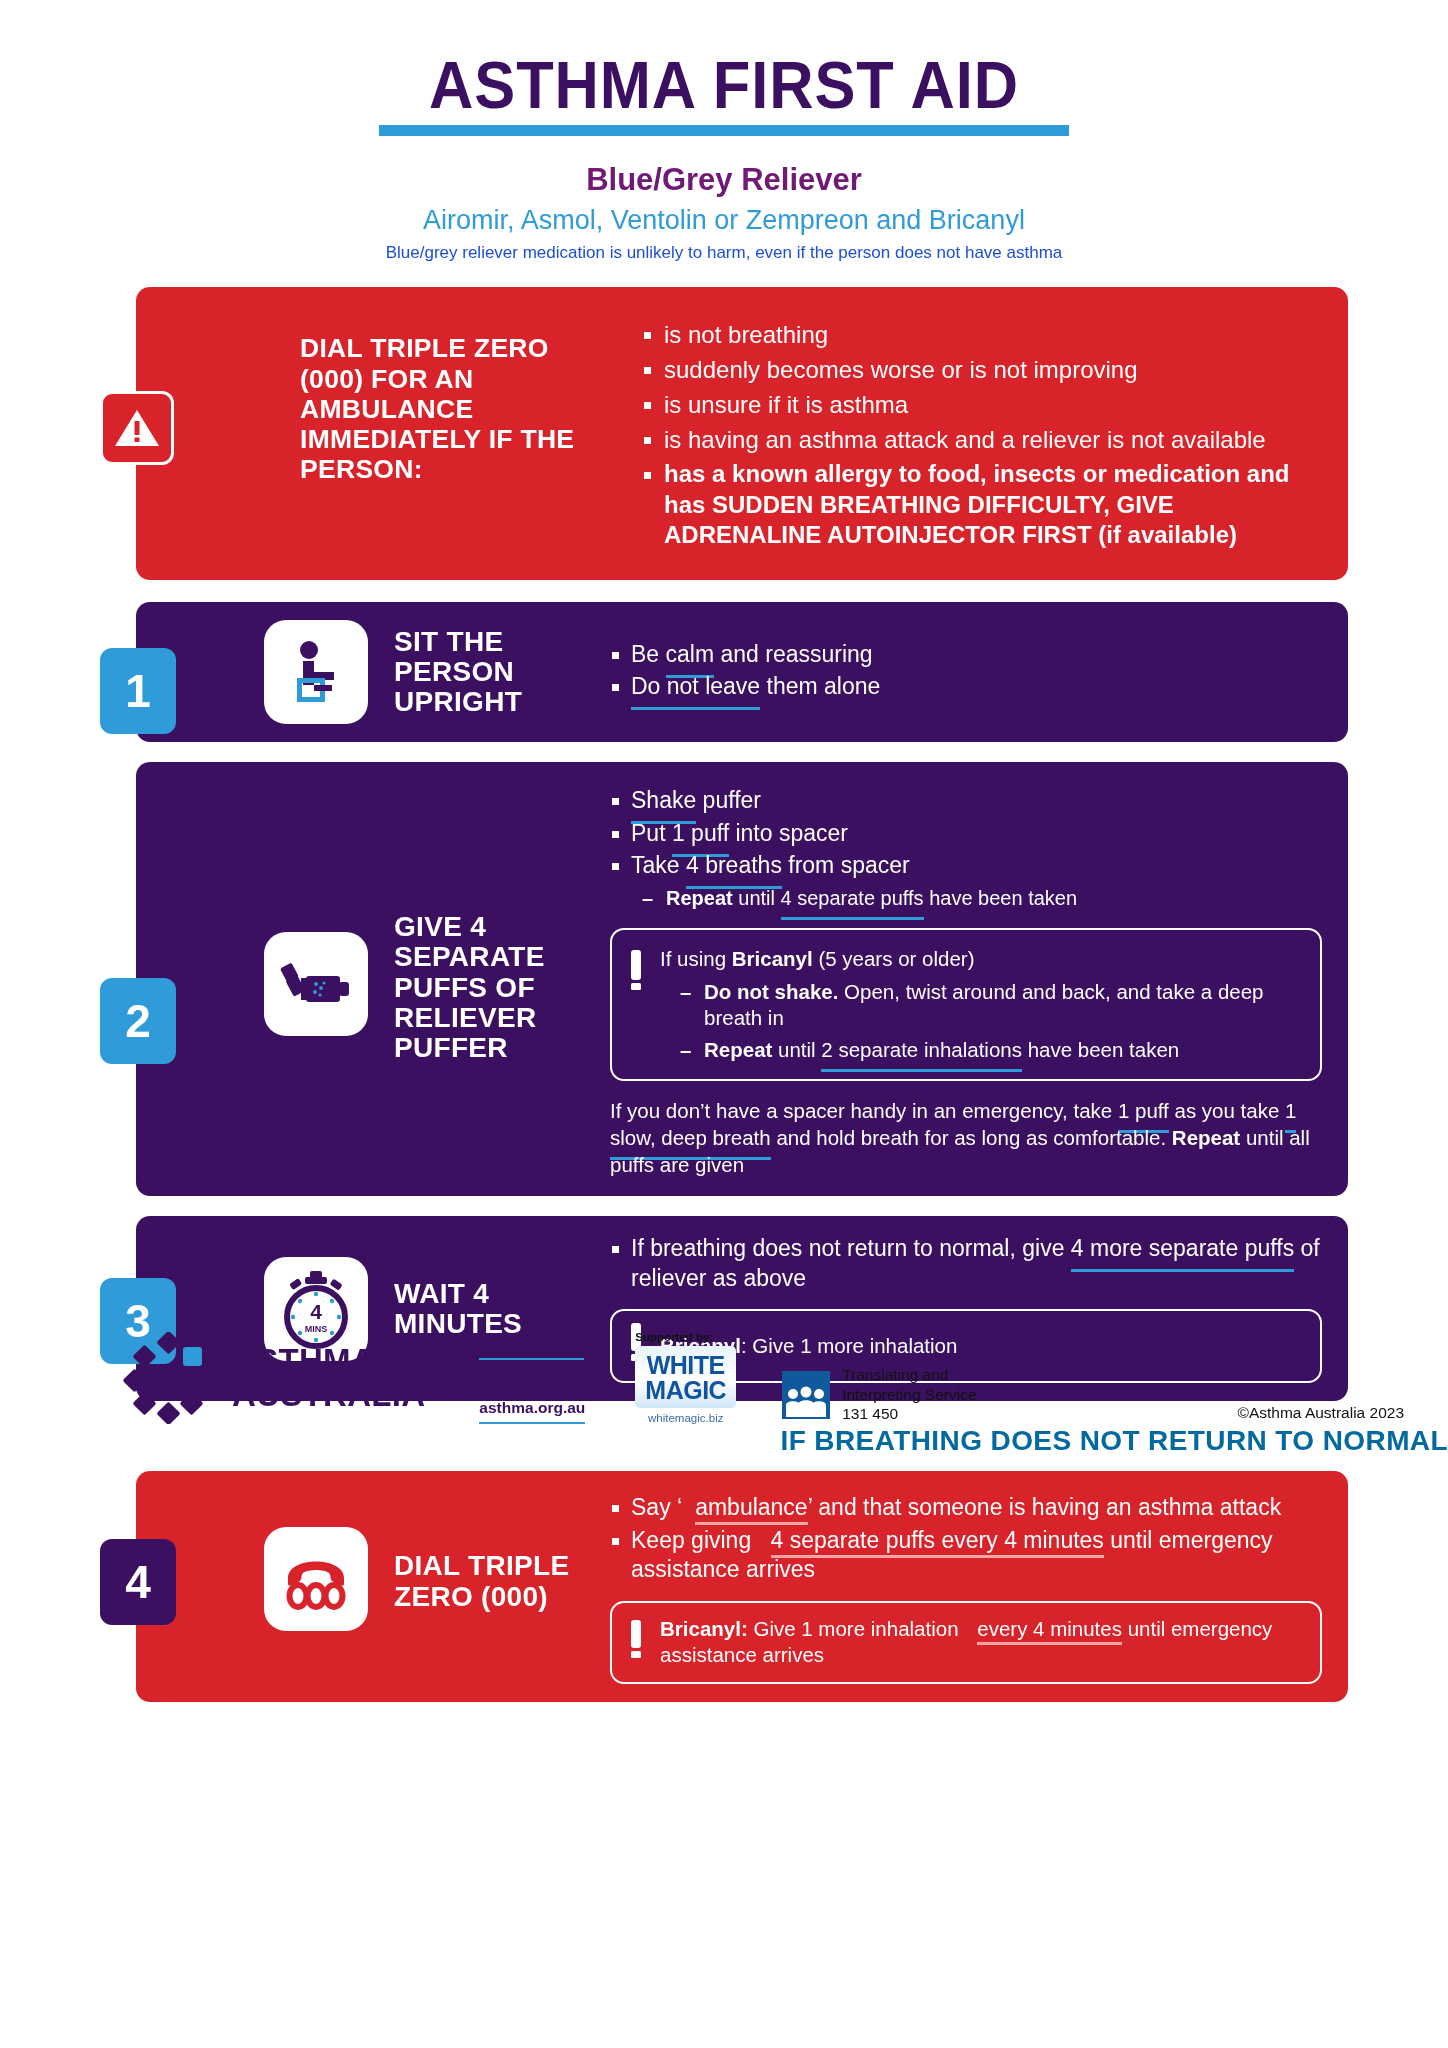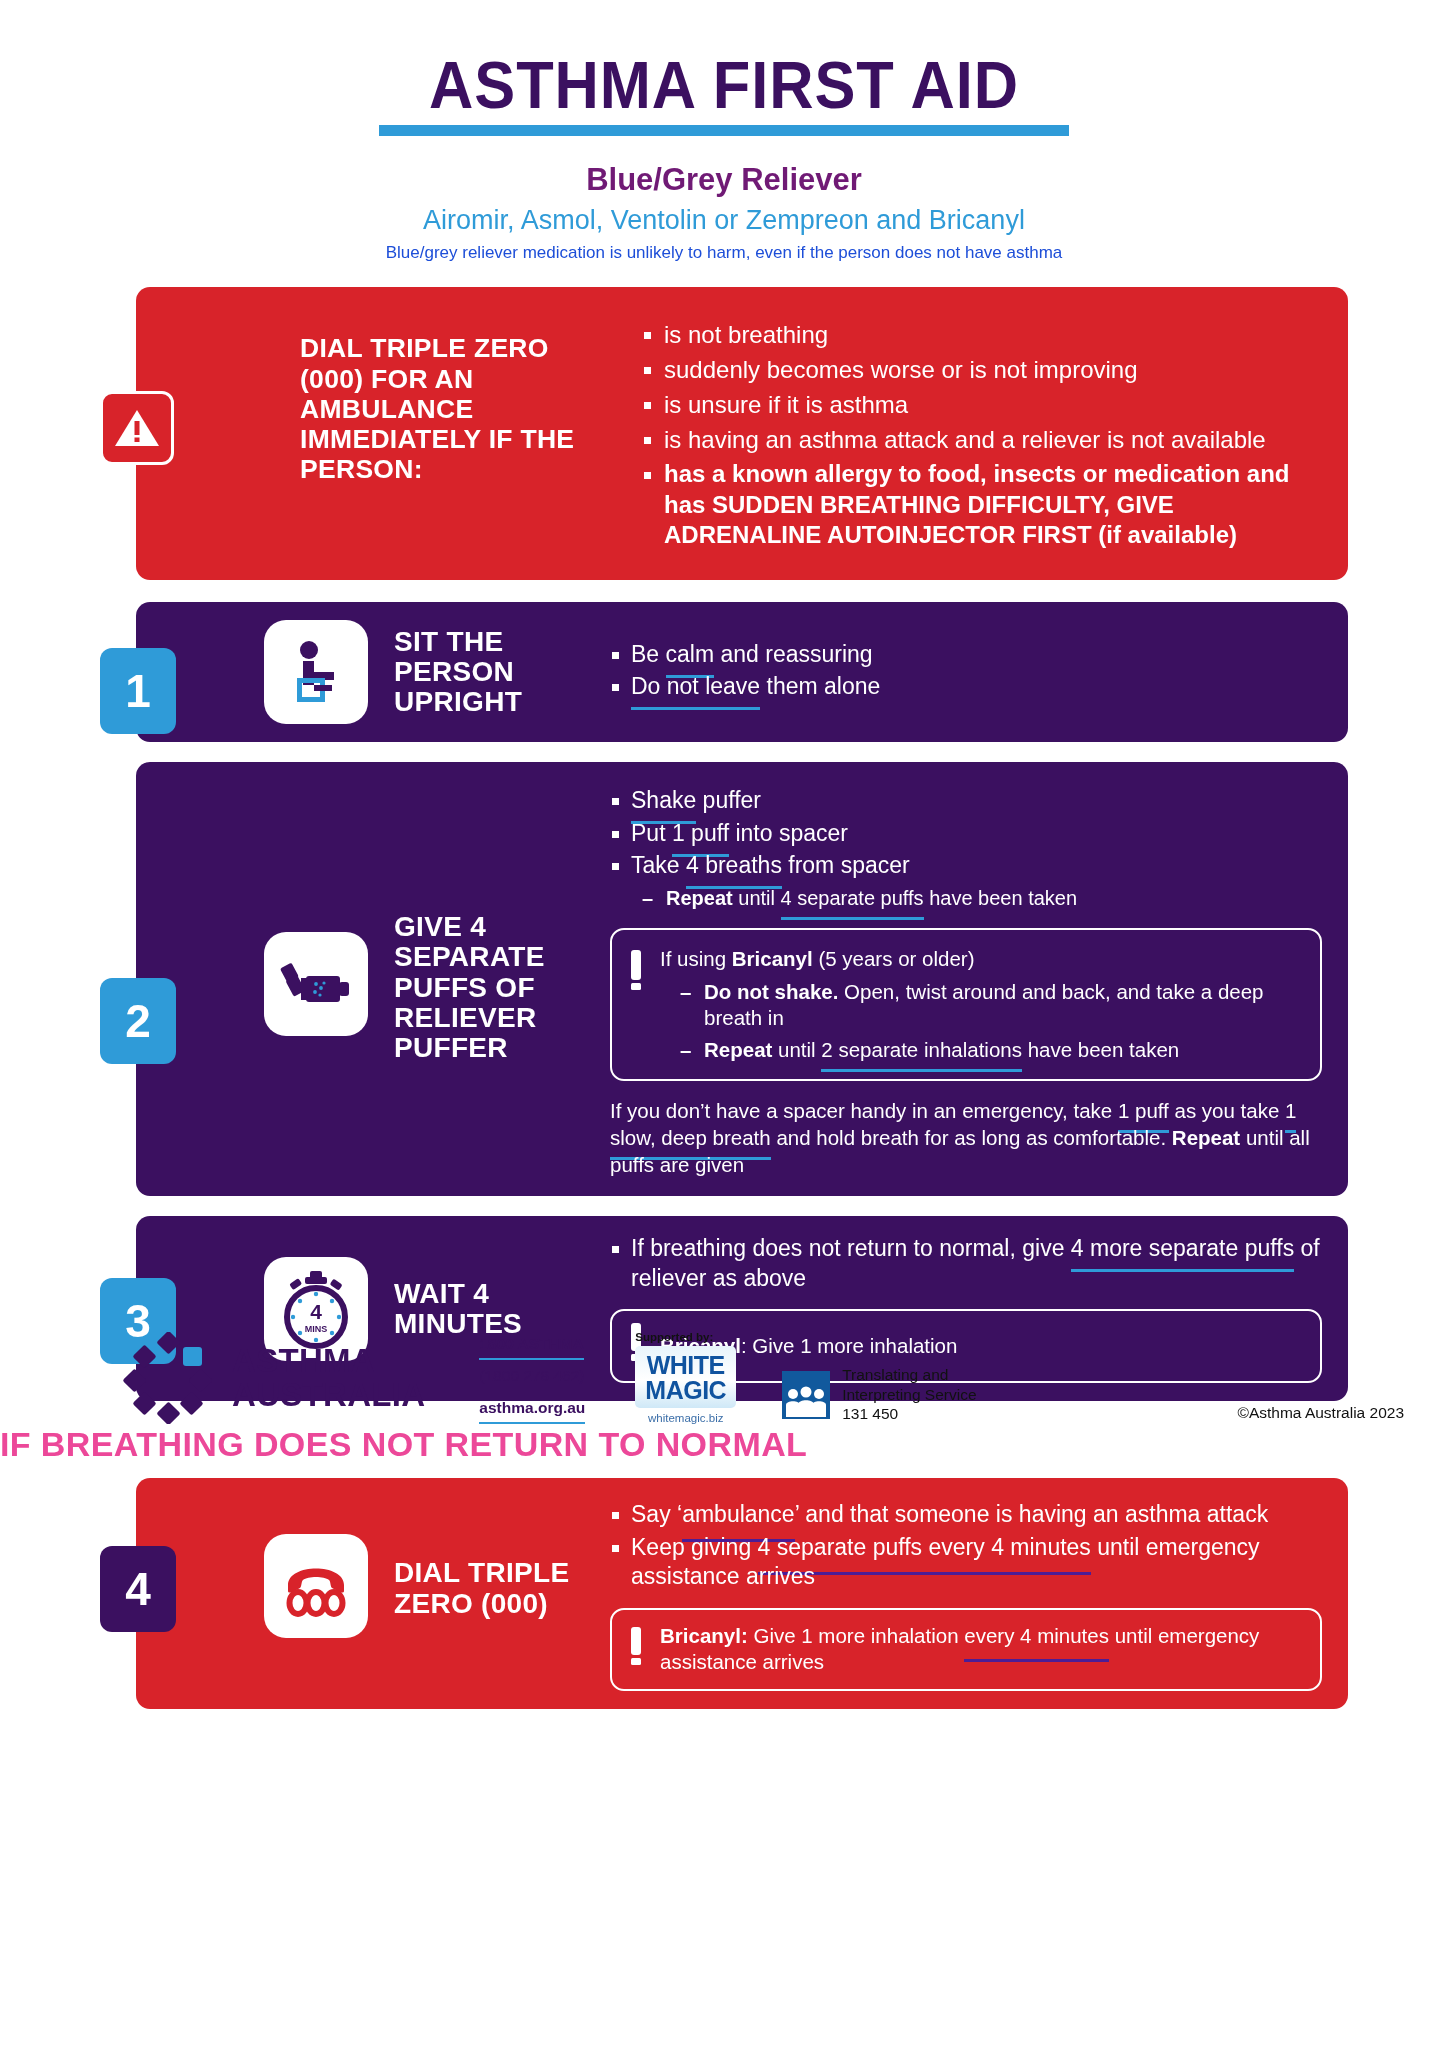--- a/index.html
+++ b/index.html
@@ -164,21 +164,21 @@
     line-height: 1.28;
     margin-top: 6px;
   }
   .sub-dash::before {
     content: "–";
     position: absolute;
     left: 2px; top: 0;
     font-weight: bold;
   }
   u.ul { text-decoration: none; border-bottom: 3px solid #2f9bd8; padding-bottom: 8px; }
-  u.ulw { text-decoration: none; border-bottom: 3px solid #4c1d95; padding-bottom: 12px; }
+  u.ulw { text-decoration: none; border-bottom: 3px solid #fca5a5; padding-bottom: 2px; margin-left: 13px; }
   b.bw { font-weight: bold; }
 
   
   .inset {
     border: 2px solid #ffffff;
     border-radius: 14px;
     padding: 16px 18px 16px 16px;
     margin-top: 16px;
     display: flex;
     align-items: flex-start;
@@ -192,23 +192,23 @@
   .inset-content { flex: 1; color: #ffffff; font-size: 20.5px; line-height: 1.3; }
   .note-para {
     margin-top: 16px;
     color: #ffffff;
     font-size: 20.5px;
     line-height: 1.32;
   }
 
   
   .banner {
-    text-align: left;
-    color: #ec4899;
-    font-size: 34px;
+    text-align: right;
+    color: #0369a1;
+    font-size: 28px;
     font-weight: bold;
     letter-spacing: .4px;
     margin-top: 24px;
   }
 
   
   .footer {
     position: absolute;
     left: 0; right: 0;
     bottom: 24px;

